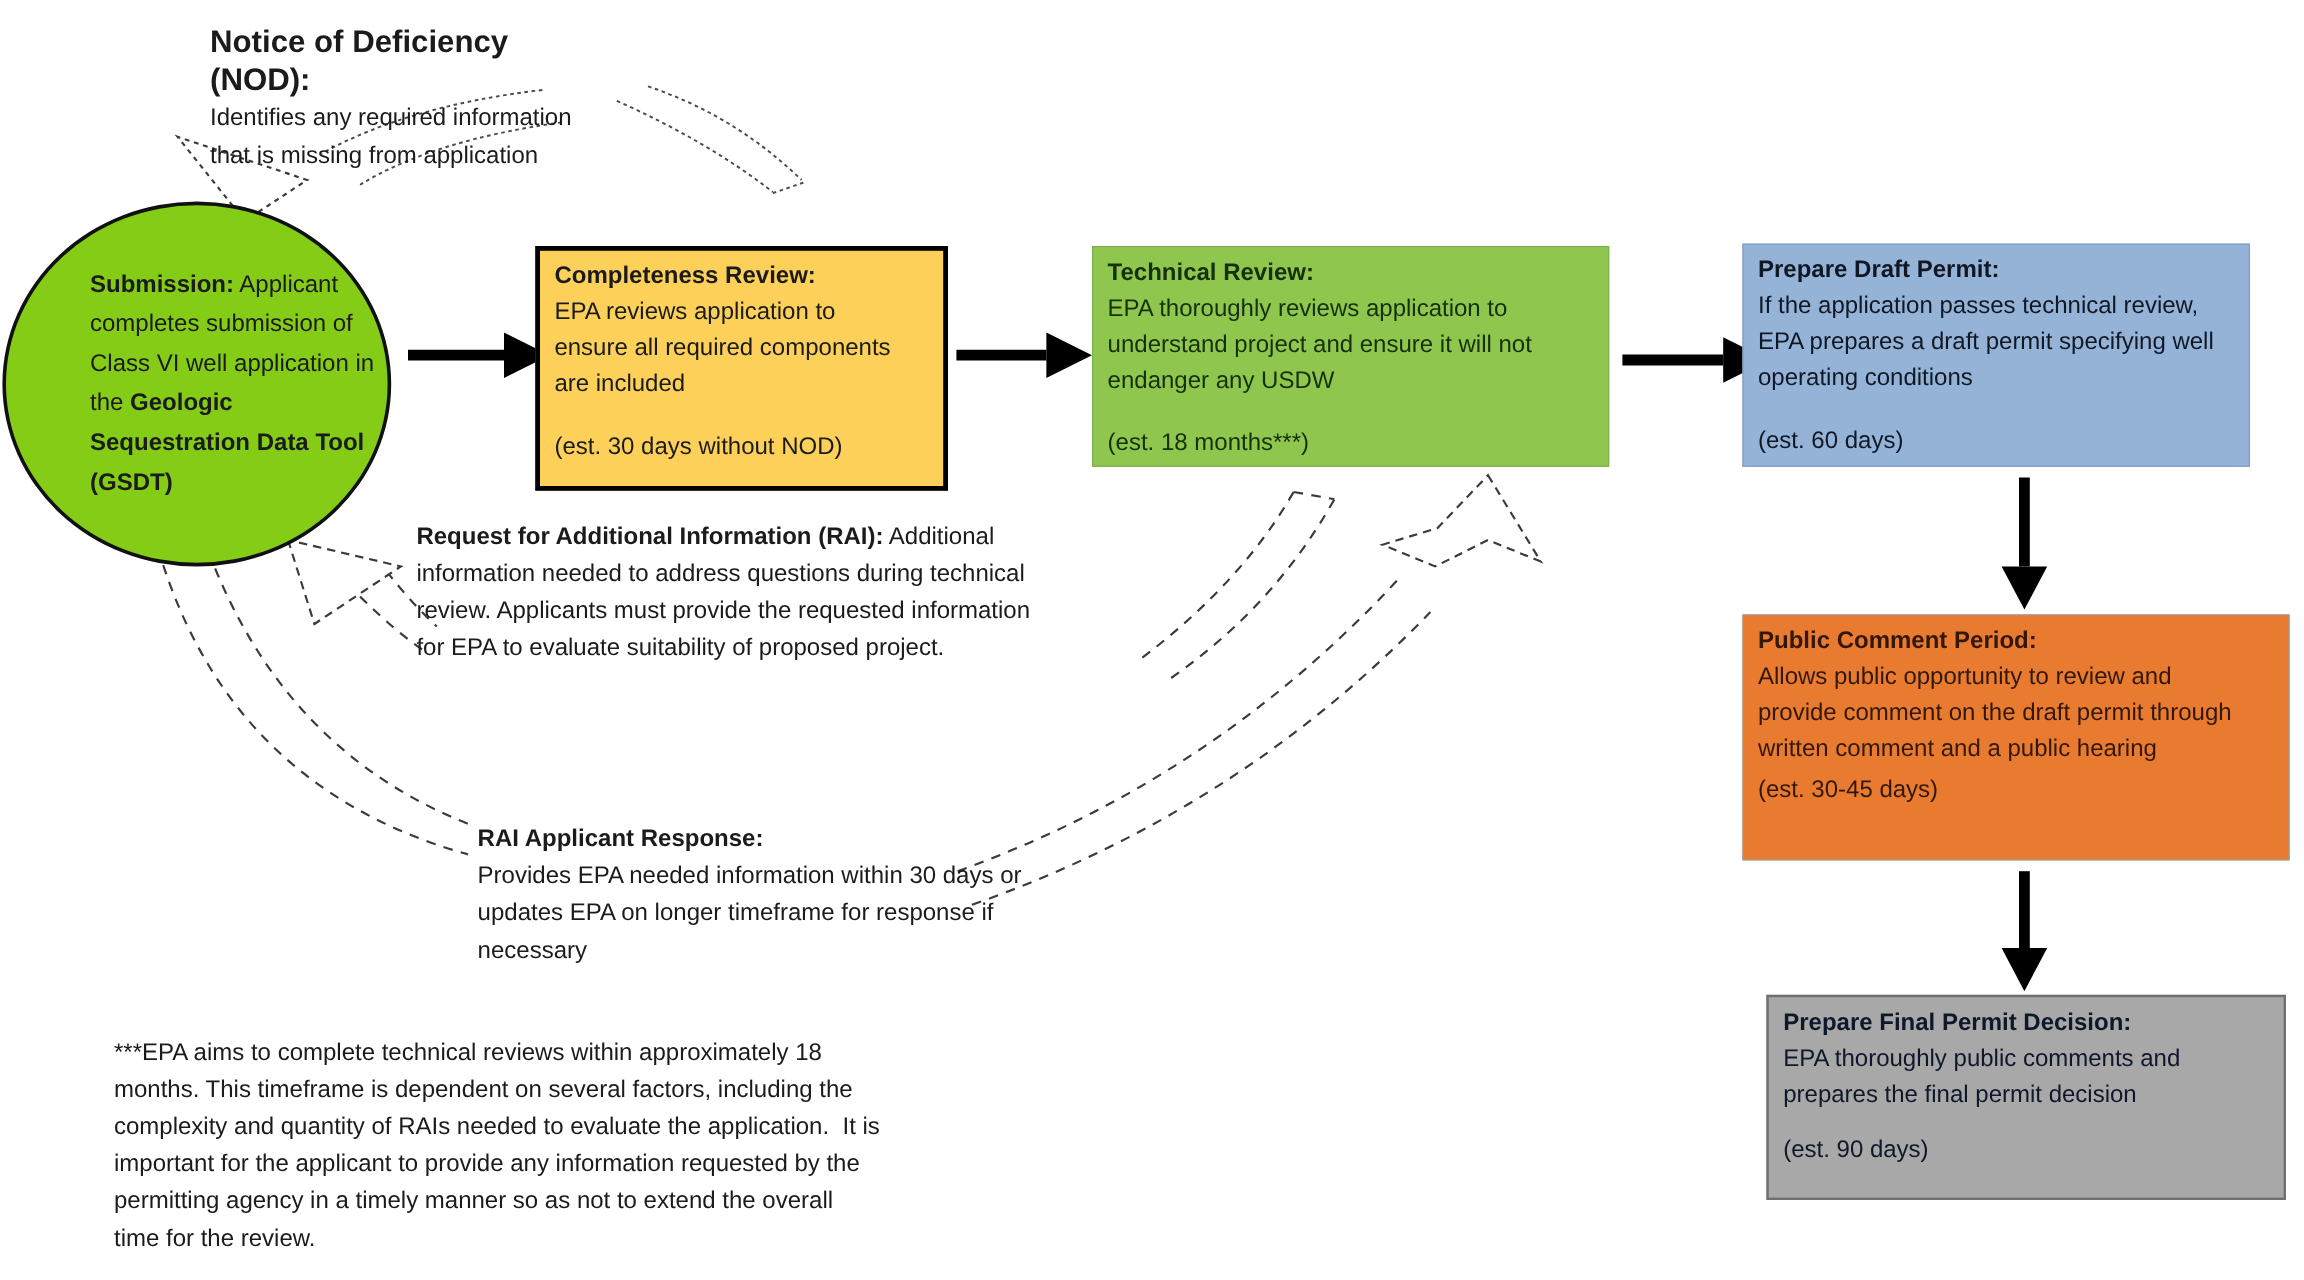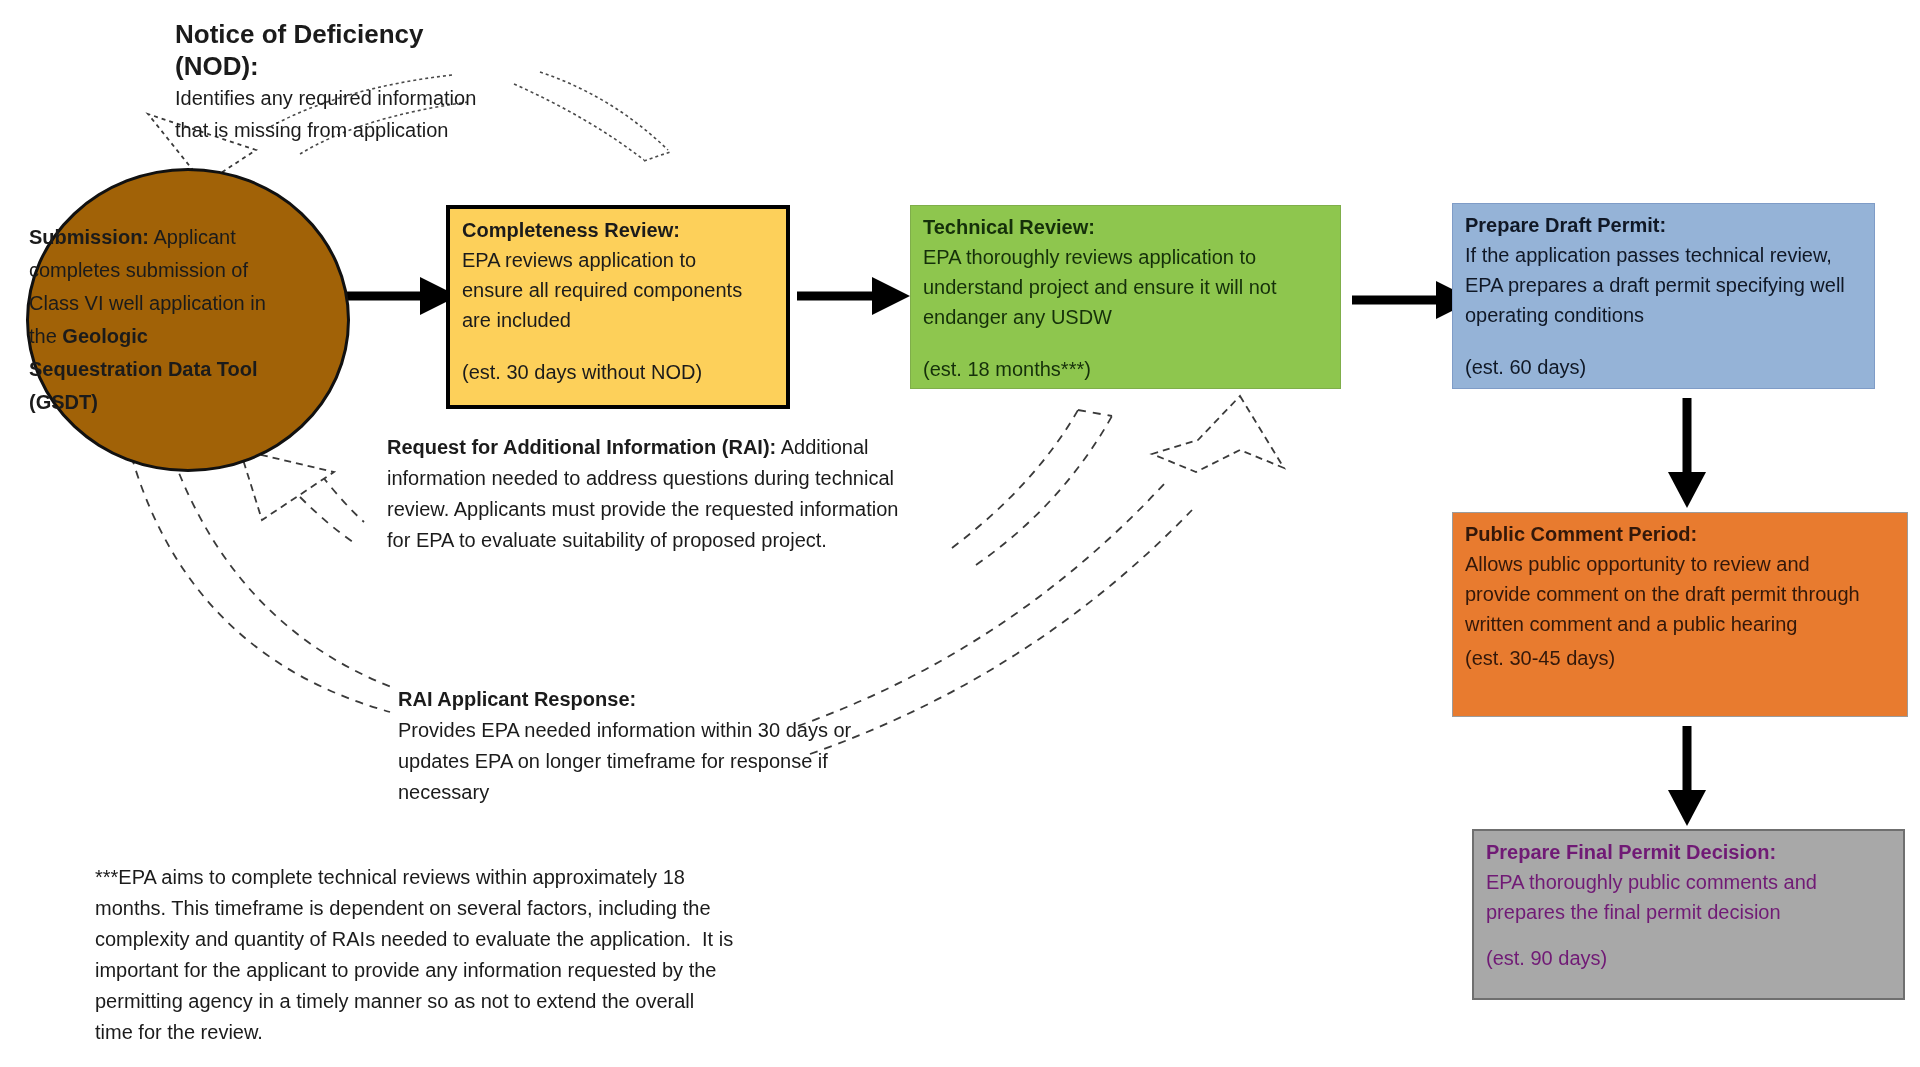--- a/index.html
+++ b/index.html
@@ -3,42 +3,42 @@
 <meta charset="utf-8">
 <style>
   html,body{margin:0;padding:0;background:#fff;}
   #canvas{
     position:relative;width:1920px;height:1067px;background:#ffffff;
     font-family:"Liberation Sans",sans-serif;color:#1b1b1b;overflow:hidden;
   }
   .abs{position:absolute;}
   
   #submission-circle{
-    left:26px;top:168px;width:318px;height:298px;border:3px solid #111;
-    border-radius:50%;background:#a16207;display:flex;align-items:center;justify-content:flex-start;
+    left:2px;top:168px;width:318px;height:298px;border:3px solid #111;
+    border-radius:50%;background:#84cc16;display:flex;align-items:center;justify-content:flex-end;
     z-index:2;
   }
   #submission-circle .ctext{width:248px;font-size:20px;line-height:33px;}
   .b{font-weight:700;}
   
   .pbox{z-index:2;box-sizing:border-box;padding:6px 12px 0 12px;font-size:20px;line-height:30px;}
   .pbox .title{font-weight:700;}
   .pbox .est{margin-top:22px;}
   #box-completeness{left:446px;top:205px;width:344px;height:204px;background:#fdd05a;border:4px solid #000000;padding-right:42px;}
   #box-technical{left:910px;top:205px;width:431px;height:184px;background:#8ec64e;border:1px solid #7fae4a;color:#15300a;}
   #box-draft{left:1452px;top:203px;width:423px;height:186px;background:#95b3d7;border:1px solid #7f9cc7;color:#101826;}
   #box-comment{left:1452px;top:512px;width:456px;height:205px;background:#e87b2f;border:1px solid #9c9c9c;color:#33180a;padding-right:30px;}
   #box-comment .est{margin-top:4px;}
-  #box-final{left:1472px;top:829px;width:433px;height:171px;background:#a8a8a8;border:2px solid #6f6f6f;color:#701a75;}
+  #box-final{left:1472px;top:829px;width:433px;height:171px;background:#a8a8a8;border:2px solid #6f6f6f;color:#0f172a;}
   #box-final .est{margin-top:16px;}
   
   .note{z-index:2;font-size:20px;line-height:31px;}
   #nod-note{left:175px;top:18px;width:320px;line-height:32px;}
   #nod-note .title{font-size:26px;}
-  #rai-note{left:347px;top:432px;width:520px;margin-left:40px;}
+  #rai-note{left:347px;top:432px;width:520px;}
   #rai-response-note{left:398px;top:684px;width:505px;}
   #footnote{left:95px;top:862px;width:640px;white-space:pre-wrap;}
   
   #arrow-layer{left:0;top:0;z-index:1;}
   .solid-arrow{stroke:#000;stroke-width:9;}
   .solid-head{fill:#000;stroke:none;}
   .dashed{fill:none;stroke:#3a3a3a;stroke-width:1.8;stroke-dasharray:8 7;}
   .dashed-head{fill:#fff;stroke:#3a3a3a;stroke-width:1.8;stroke-dasharray:7 5;}
   .fine-dash{fill:none;stroke:#4a4a4a;stroke-width:1.6;stroke-dasharray:3 3;}
 </style>

